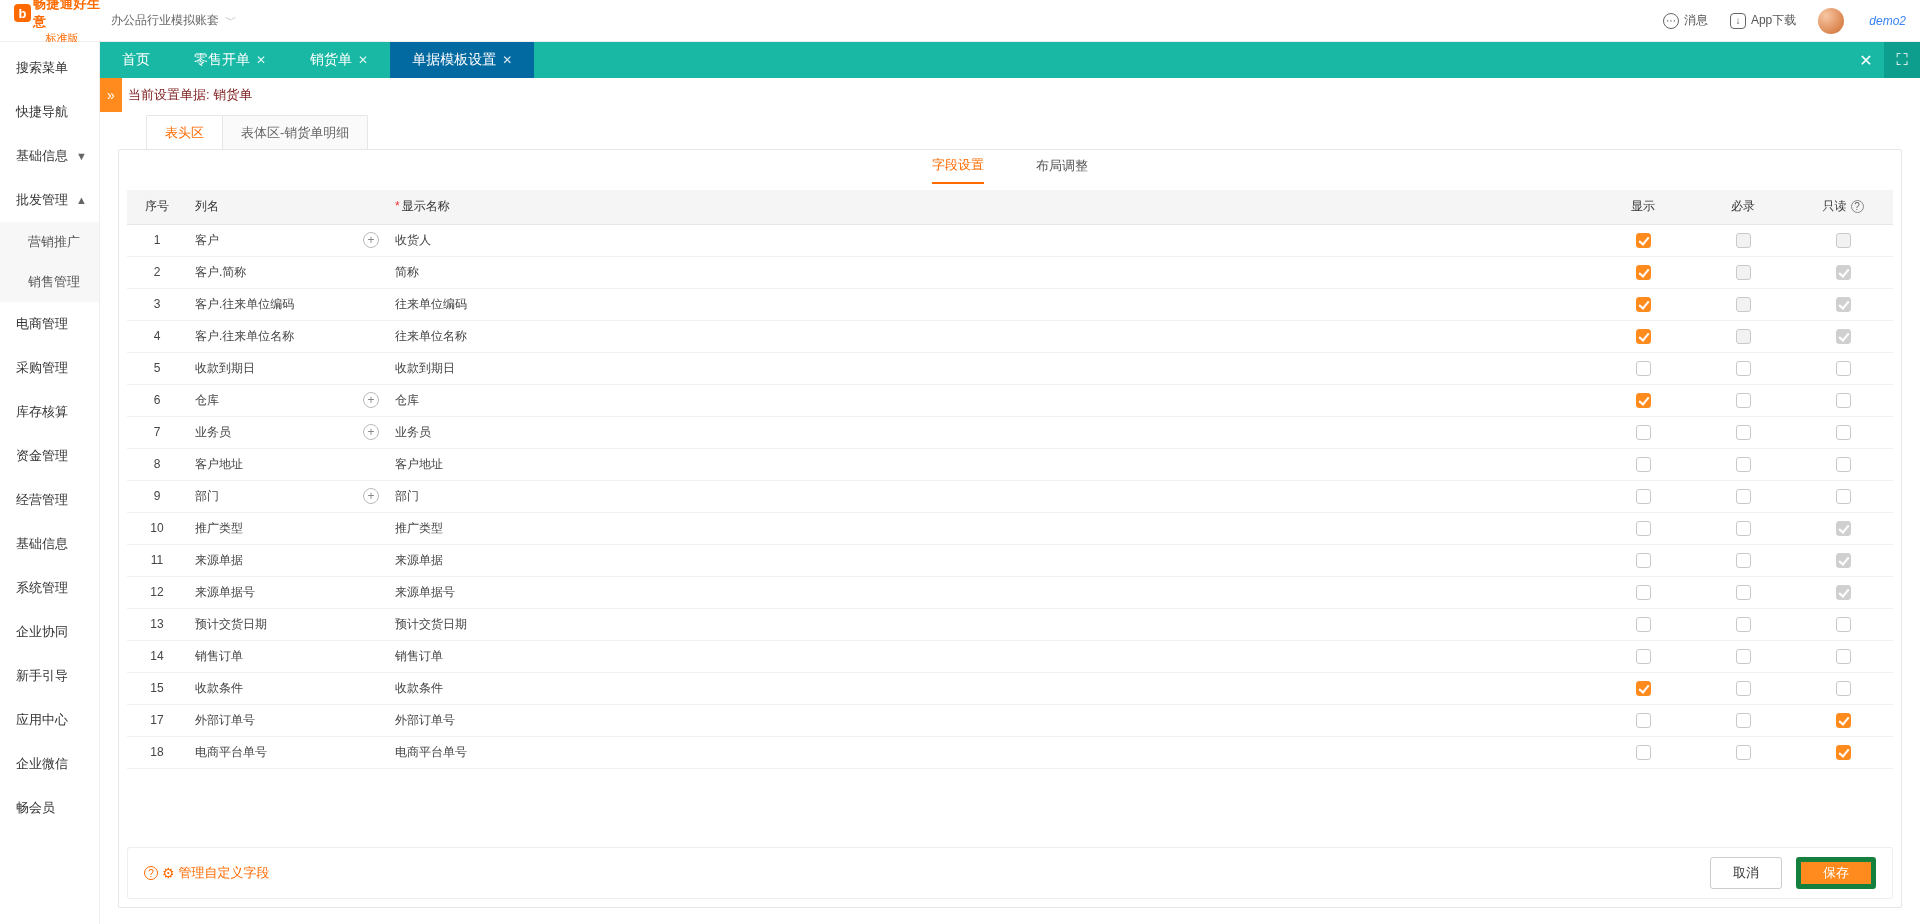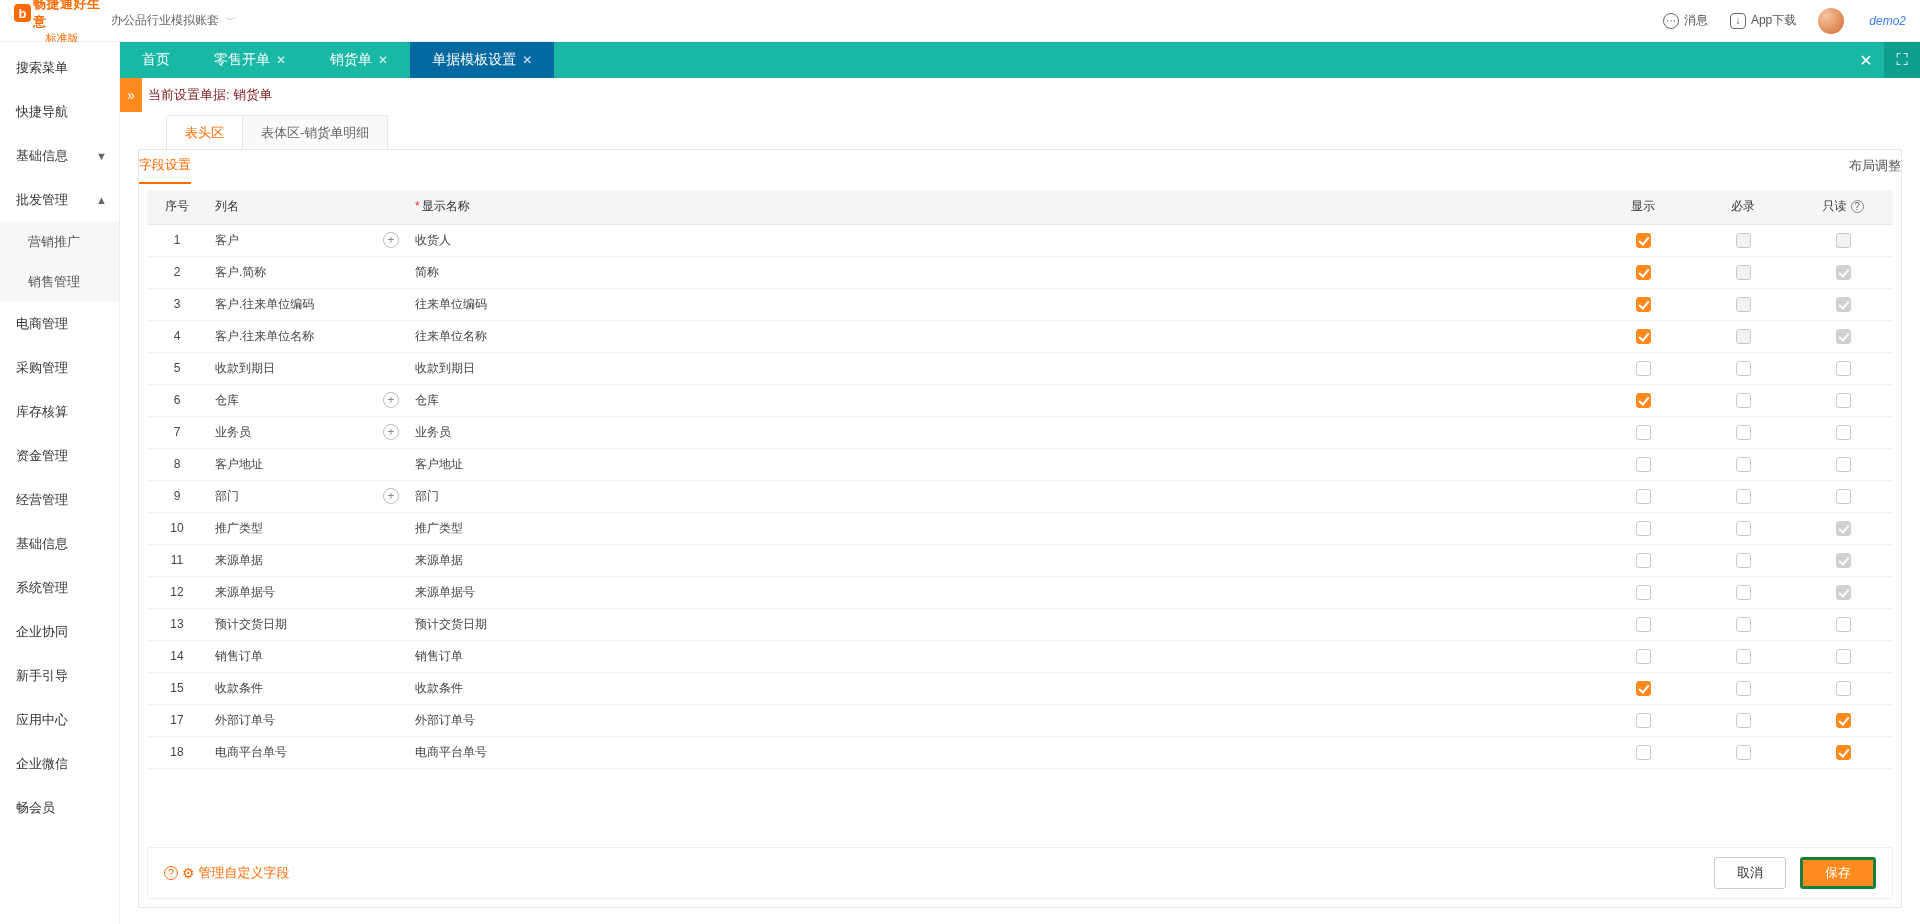--- a/index.html
+++ b/index.html
@@ -15,21 +15,21 @@
   .account-switch { margin-left: 1px; display: flex; align-items: center; gap: 6px; color: #666; cursor: pointer; }
   .account-switch .chev { color: #bbb; }
   .spacer { flex: 1; }
   .hdr-item { display: flex; align-items: center; gap: 5px; margin-left: 22px; color: #555; cursor: pointer; }
   .hdr-icon { width: 16px; height: 16px; border: 1.3px solid #666; border-radius: 4px; display:flex; align-items:center; justify-content:center; font-size:10px;}
   .hdr-icon.round { border-radius: 8px; }
   .avatar { width: 26px; height: 26px; border-radius: 50%; background: radial-gradient(circle at 30% 30%, #f7c6a3, #d06a2c); margin-left: 22px; }
   .uname { margin-left: 25px; color: #3b82f6; font-style: italic; }
   
   .body { flex: 1; display: flex; min-height: 0; }
-  .sidebar { width: 120px; flex-shrink: 0; border-right: 1px solid #eee; background: #fff; padding-top: 4px; }
+  .sidebar { width: 100px; flex-shrink: 0; border-right: 1px solid #eee; background: #fff; padding-top: 4px; }
   .side-item { height: 44px; display: flex; align-items: center; justify-content: space-between; padding: 0 12px 0 16px; color: #333; cursor: pointer; font-size: 13px; }
   .side-item.sub { padding-left: 28px; color: #555; height: 40px; }
   .side-item .caret { font-size: 11px; color: #666; }
   .side-group { background: #f7f7f7; }
   
   .main { flex: 1; display: flex; flex-direction: column; min-width: 0; }
   .tabbar { height: 36px; background: #18b8a4; display: flex; align-items: stretch; color: #fff; position: relative; }
   .tab { padding: 0 22px; display: flex; align-items: center; gap: 6px; font-size: 14px; cursor: pointer; }
   .tab.active { background: #0369a1; }
   .tab .close { font-size: 12px; opacity: .85; }
@@ -39,21 +39,21 @@
   
   .doc-strip { display: flex; align-items: center; height: 34px; padding-left: 0; background: #fff; }
   .doc-handle { width: 22px; height: 34px; background: #ff8a1e; color:#fff; display:flex; align-items:center; justify-content:center; font-size:14px; cursor:pointer;}
   .doc-text { margin-left: 6px; color:#7f1d1d; font-size:13px; }
   
   .card-wrap { padding: 0 18px 16px 18px; margin-top: 4px; flex:1; display:flex; flex-direction:column; min-height:0;}
   .area-tabs { display:flex; align-items:flex-end; height: 34px; margin-left: 28px; }
   .area-tab { padding: 8px 18px; border: 1px solid #e6e6e6; border-bottom: none; background:#fafafa; color:#666; cursor:pointer; font-size:13px; margin-right:-1px; border-radius: 2px 2px 0 0;}
   .area-tab.active { background:#fff; color:#ff6a00; }
   .card { flex:1; border:1px solid #e6e6e6; border-radius:2px; background:#fff; display:flex; flex-direction:column; min-height:0; margin-top:-1px;}
-  .mode-tabs { display:flex; justify-content:space-between; gap:52px; height:40px; align-items:center; }
+  .mode-tabs { display:flex; justify-content:center; gap:52px; height:40px; align-items:center; }
   .mode-tab { font-size:13px; color:#555; padding-bottom:8px; cursor:pointer; }
   .mode-tab.active { color:#ff6a00; border-bottom:2px solid #ff6a00; }
   
   .grid { flex:1; overflow-y:auto; position:relative; padding: 0 8px;}
   table { width:100%; border-collapse:collapse; table-layout:fixed; }
   thead th { position:sticky; top:0; background:#f5f5f5; font-weight:500; color:#333; height:34px; border-bottom:1px solid #e6e6e6; font-size:12px; text-align:left; padding:0 8px;}
   tbody td { height:32px; border-bottom:1px solid #f0f0f0; padding:0 8px; color:#444; font-size:12px;}
   .col-seq { width:60px; text-align:center;}
   .col-name { width:200px;}
   .col-disp { }
@@ -68,21 +68,21 @@
   .chk.on.disabled::after { border-color:#fff; }
   .help { display:inline-flex; width:13px; height:13px; border:1px solid #888; border-radius:50%; align-items:center; justify-content:center; font-size:10px; color:#666; margin-left:4px;}
   
   .footer { height:52px; border-top:1px solid #eee; display:flex; align-items:center; padding:0 16px; margin:8px 8px 8px 8px; border:1px solid #eee; border-radius:3px;}
   .cfg-link { color:#ff6a00; display:flex; align-items:center; gap:4px; cursor:pointer; font-size:13px;}
   .cfg-link .gear { color:#ff6a00; font-size:14px;}
   .cfg-link .q { display:inline-flex; width:14px; height:14px; border:1px solid #ff6a00; border-radius:50%; align-items:center; justify-content:center; font-size:10px;}
   .footer .spacer { flex:1;}
   .btn { height:32px; padding:0 22px; border-radius:3px; font-size:13px; cursor:pointer; display:flex; align-items:center;}
   .btn-plain { border:1px solid #ccc; background:#fff; color:#333;}
-  .btn-primary { border:3px solid #15803d; background:#ff8a1e; color:#fff; margin-left:14px;}
+  .btn-primary { border:5px solid #15803d; background:#ff8a1e; color:#fff; margin-left:14px;}
   
   .grid::-webkit-scrollbar{width:10px;} .grid::-webkit-scrollbar-thumb{background:#d8d8d8;border-radius:5px;}
 </style>
 </head>
 <body>
 
 <div class="app">
 
   <div class="top-header">
     <div class="logo-block">

